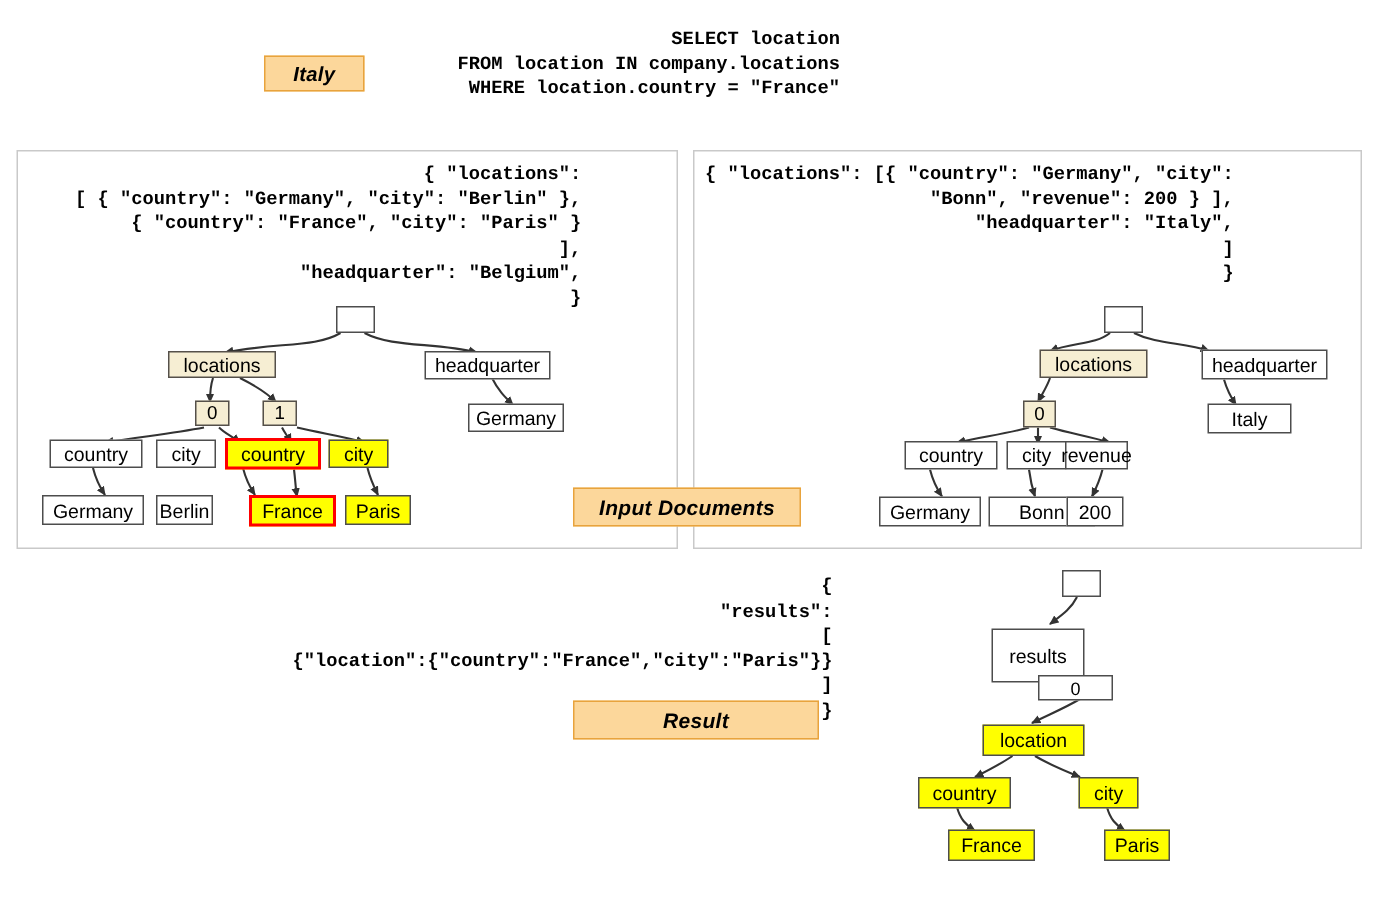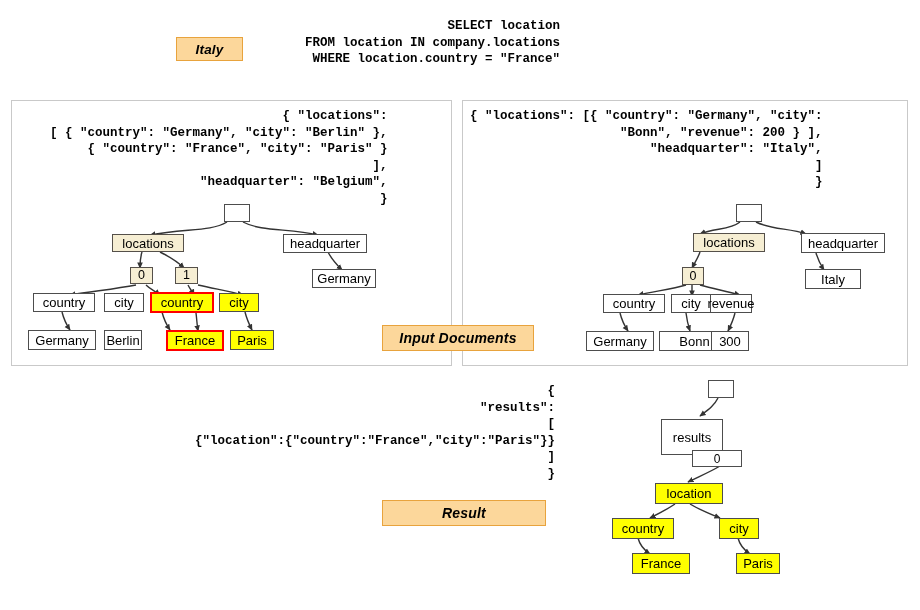--- a/index.html
+++ b/index.html
@@ -166,30 +166,30 @@
   <div class="node" style="left:801px;top:233px;width:84px;height:20px;">headquarter</div>
   <div class="node" style="left:805px;top:269px;width:56px;height:20px;">Italy</div>
   <div class="node idx" style="left:682px;top:267px;width:22px;height:18px;">0</div>
 
   <div class="node" style="left:603px;top:294px;width:62px;height:19px;">country</div>
   <div class="node" style="left:671px;top:294px;width:40px;height:19px;">city</div>
   <div class="node" style="left:710px;top:294px;width:42px;height:19px;">revenue</div>
 
   <div class="node" style="left:586px;top:331px;width:68px;height:20px;">Germany</div>
   <div class="node" style="left:659px;top:331px;width:71px;height:20px;">Bonn</div>
-  <div class="node" style="left:711px;top:331px;width:38px;height:20px;">300</div>
+  <div class="node" style="left:711px;top:331px;width:38px;height:20px;">200</div>
 
   <div class="code" style="left:120px;top:383px;">{
     "results":
      [
           {"location":{"country":"France","city":"Paris"}}
      ]
 }</div>
 
-  <div class="badge" style="left:382px;top:500px;width:164px;height:26px;font-size:14px;">Result</div>
+  <div class="badge" style="left:382px;top:467px;width:164px;height:26px;font-size:14px;">Result</div>
 
   <svg class="edges" width="920" height="610">
     <g fill="none" stroke="#333" stroke-width="1.4" marker-end="url(#ar)">
 
       <path d="M 718 398 C 714 406 708 410 700 416"></path>
 
       <path d="M 705 444 C 710 450 714 452 722 456"></path>
 
       <path d="M 720 466 C 710 472 700 476 688 482"></path>
 

